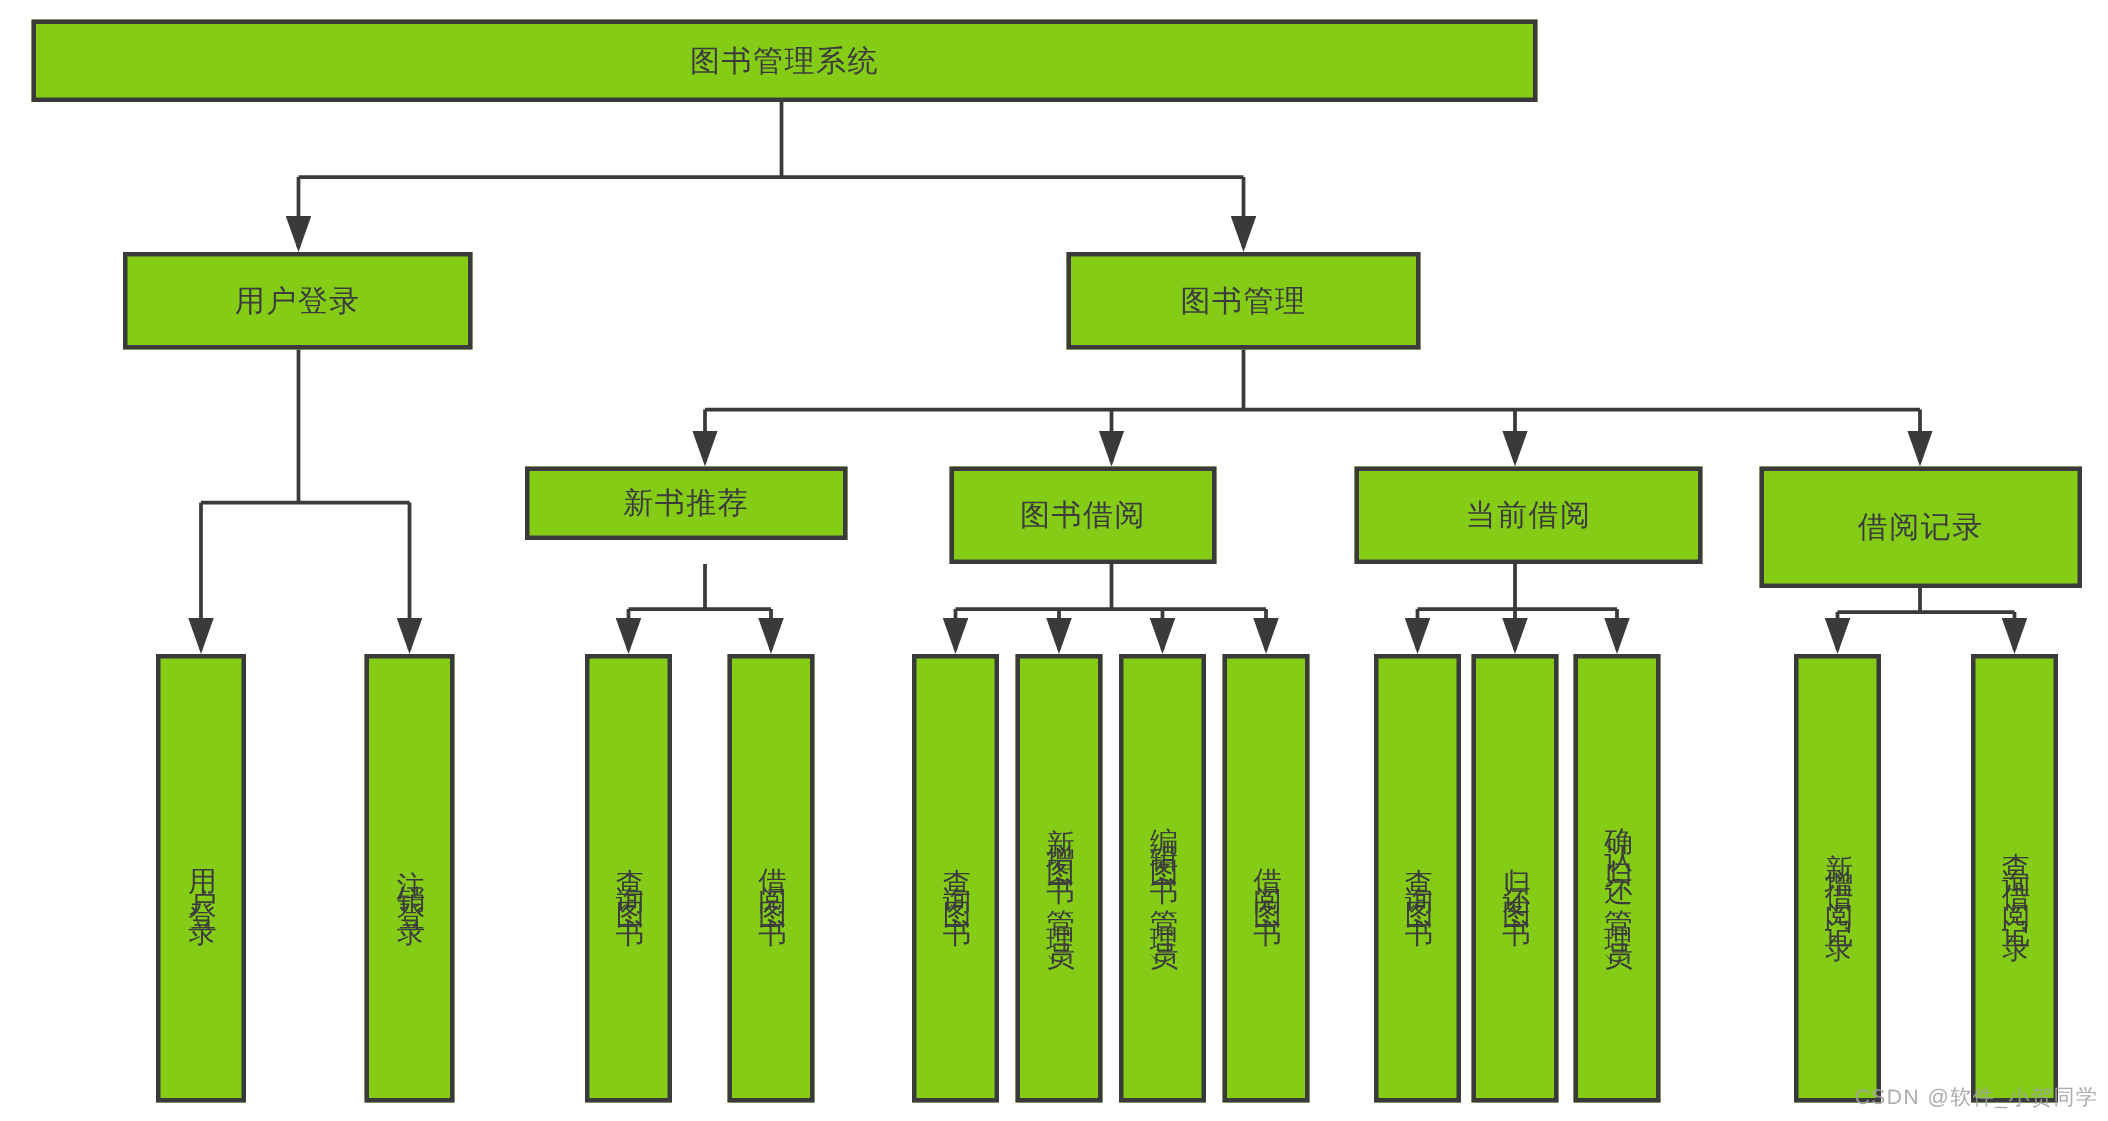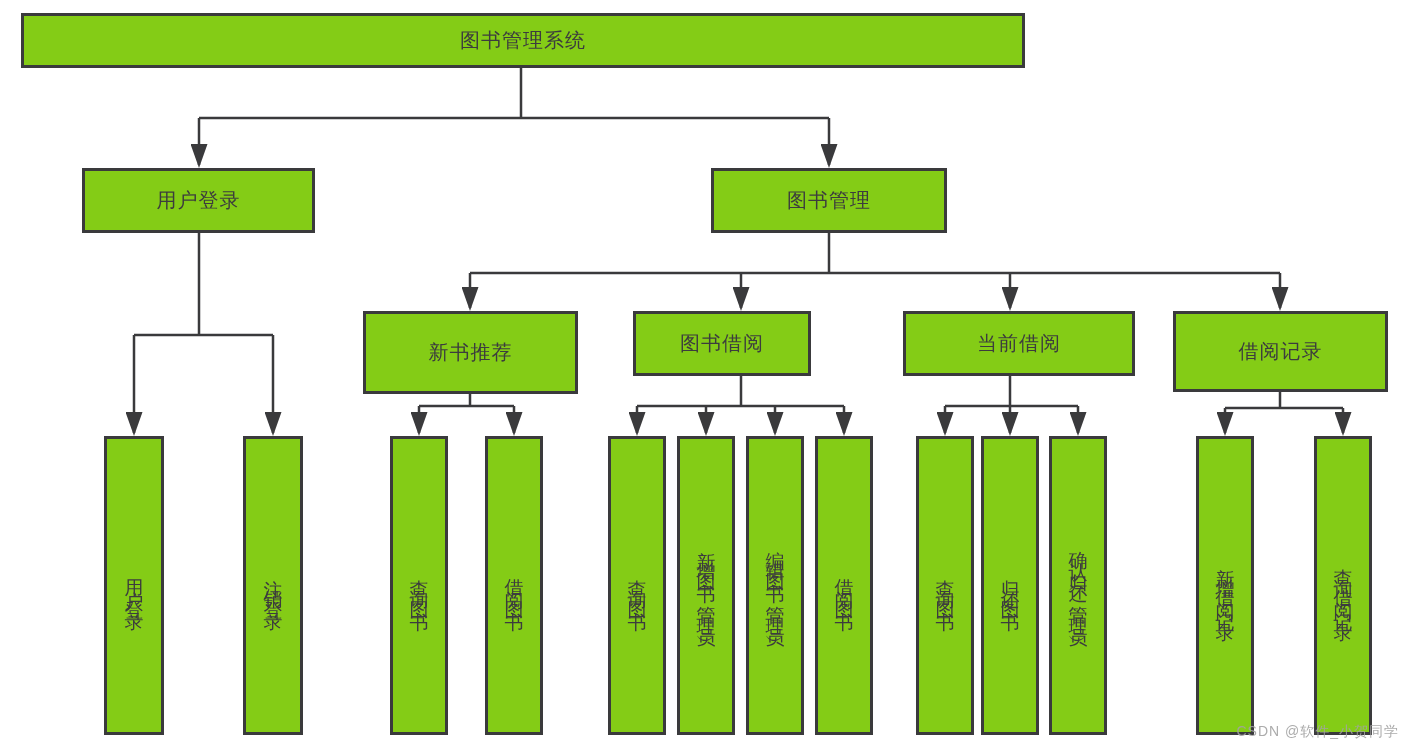--- a/index.html
+++ b/index.html
@@ -75,21 +75,21 @@
     <span>图书管理系统</span>
   </div>
 
   <div class="node h" style="left:82px;top:168px;width:233px;height:65px">
     <span>用户登录</span>
   </div>
   <div class="node h" style="left:711px;top:168px;width:236px;height:65px">
     <span>图书管理</span>
   </div>
 
-  <div class="node h" style="left:363px;top:311px;width:215px;height:83px">
+  <div class="node h" style="left:350px;top:311px;width:215px;height:49px">
     <span>新书推荐</span>
   </div>
   <div class="node h" style="left:633px;top:311px;width:178px;height:65px">
     <span>图书借阅</span>
   </div>
   <div class="node h" style="left:903px;top:311px;width:232px;height:65px">
     <span>当前借阅</span>
   </div>
   <div class="node h" style="left:1173px;top:311px;width:215px;height:81px">
     <span>借阅记录</span>

